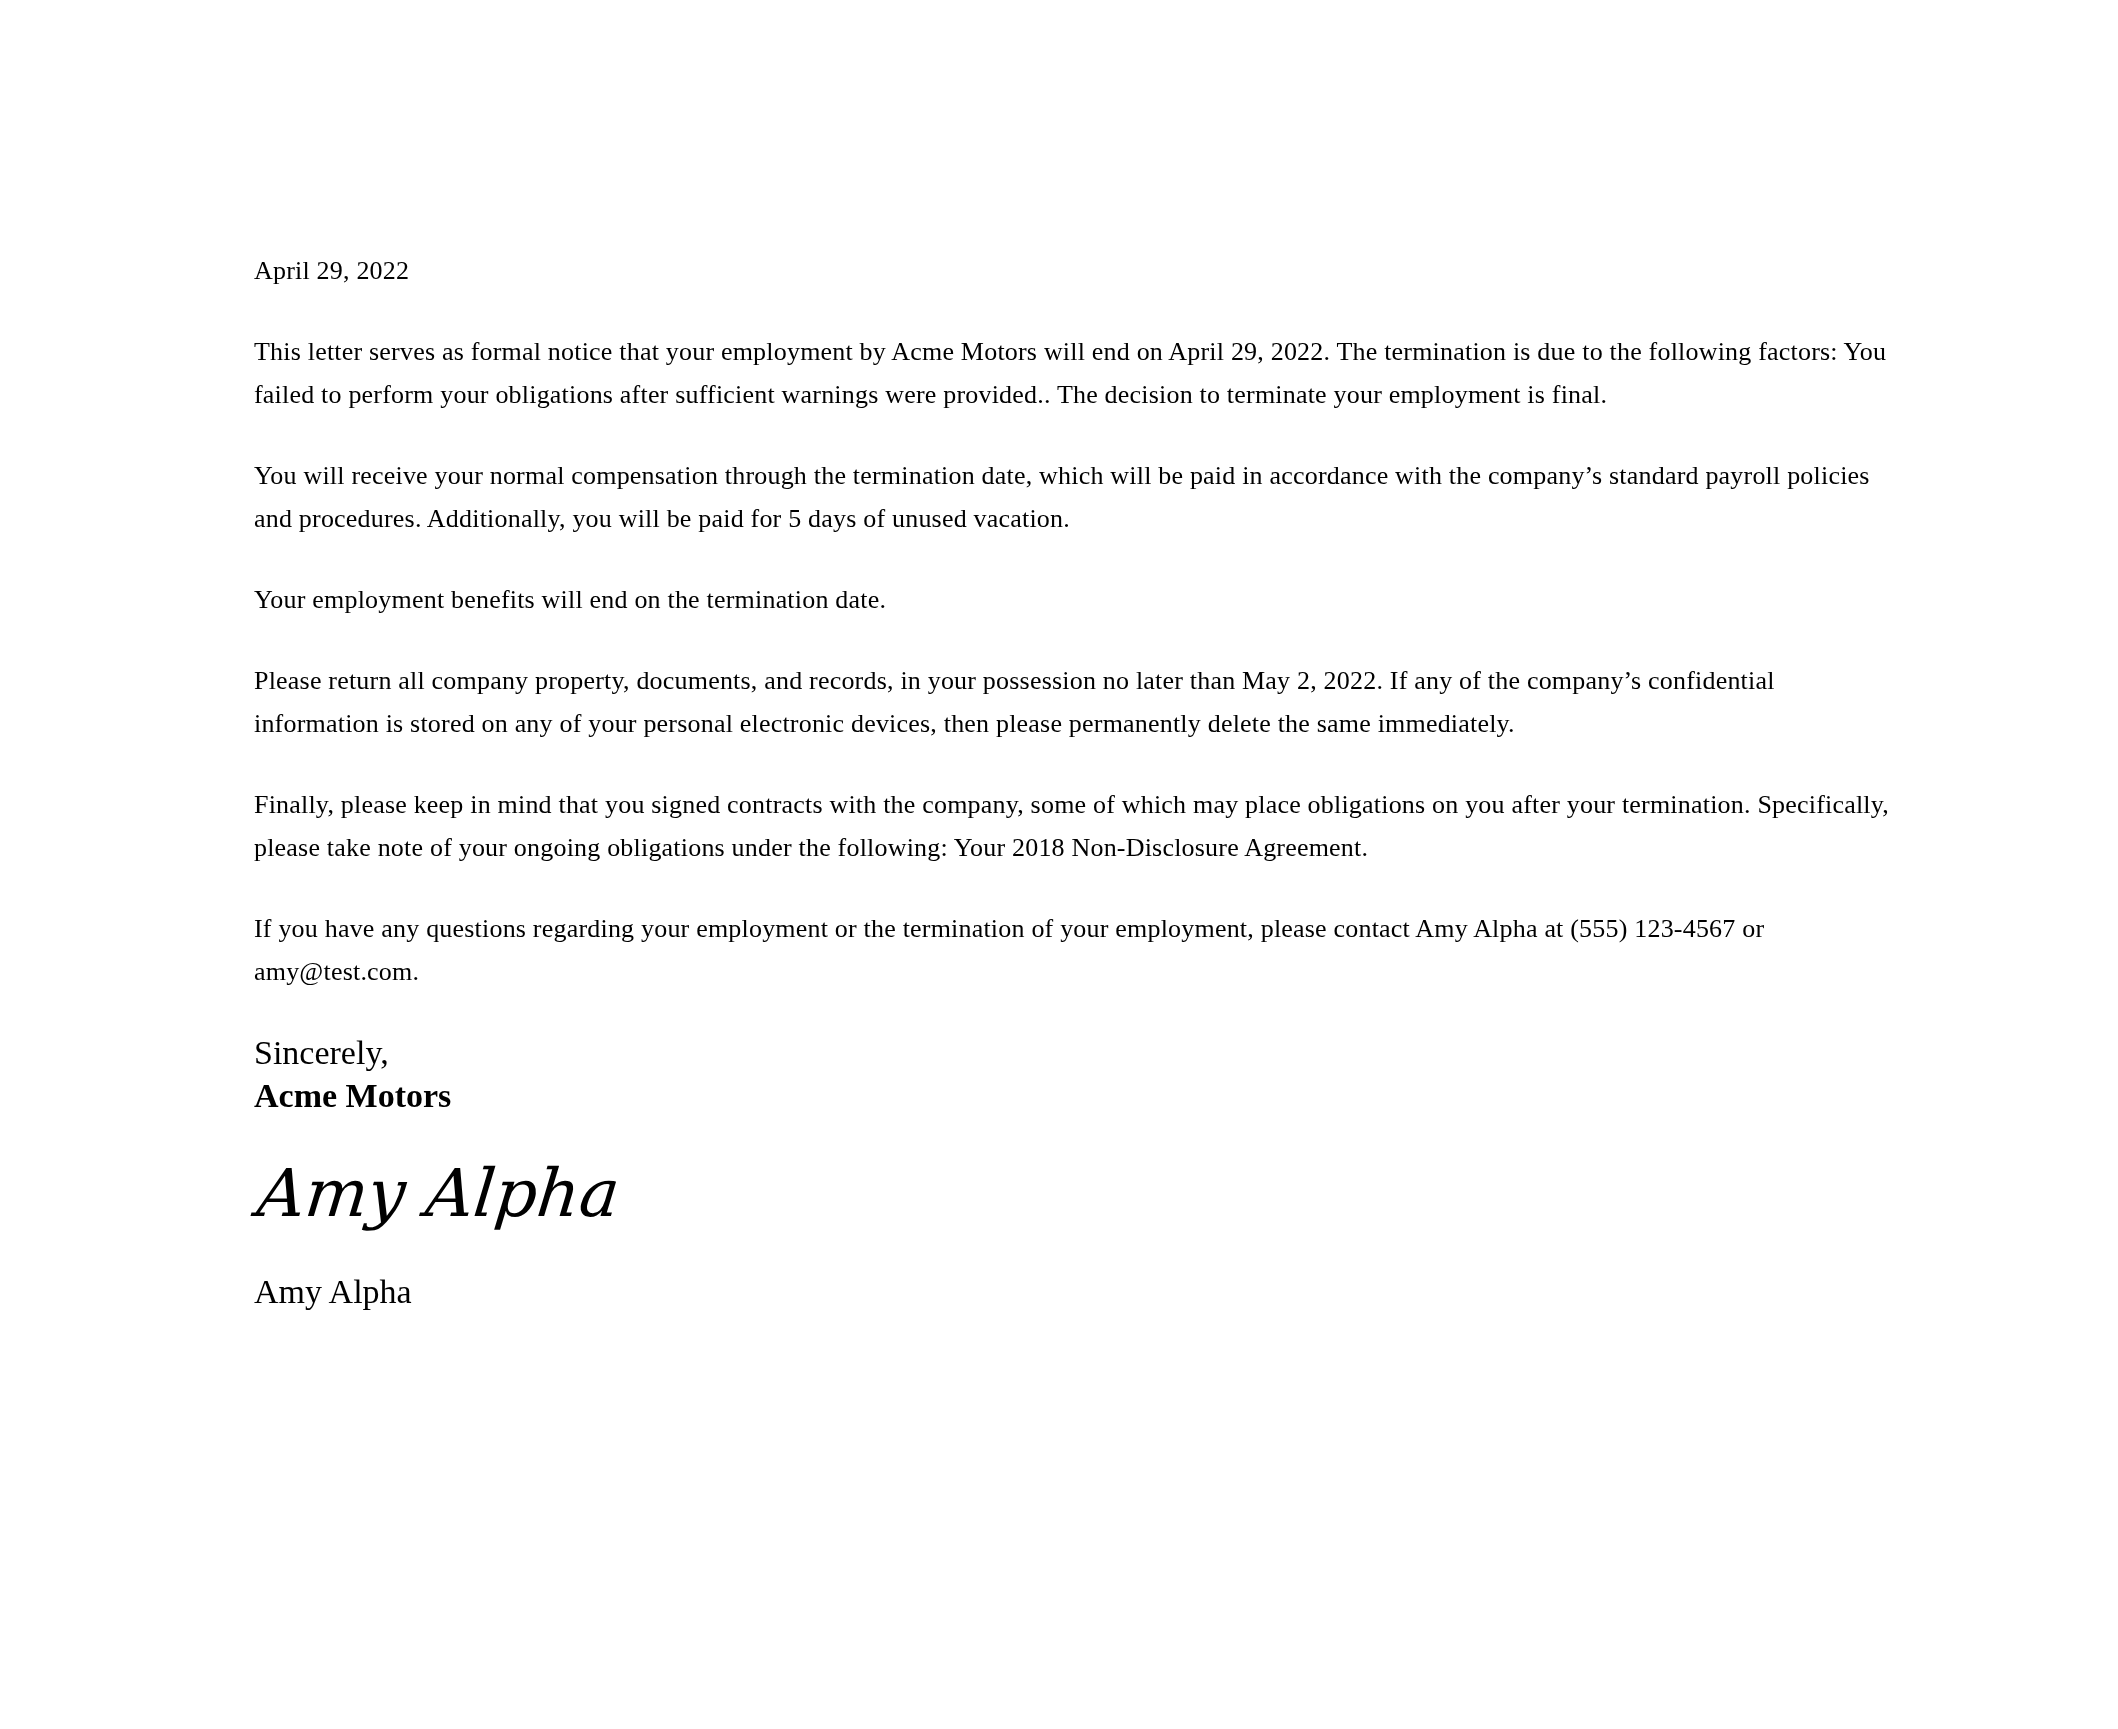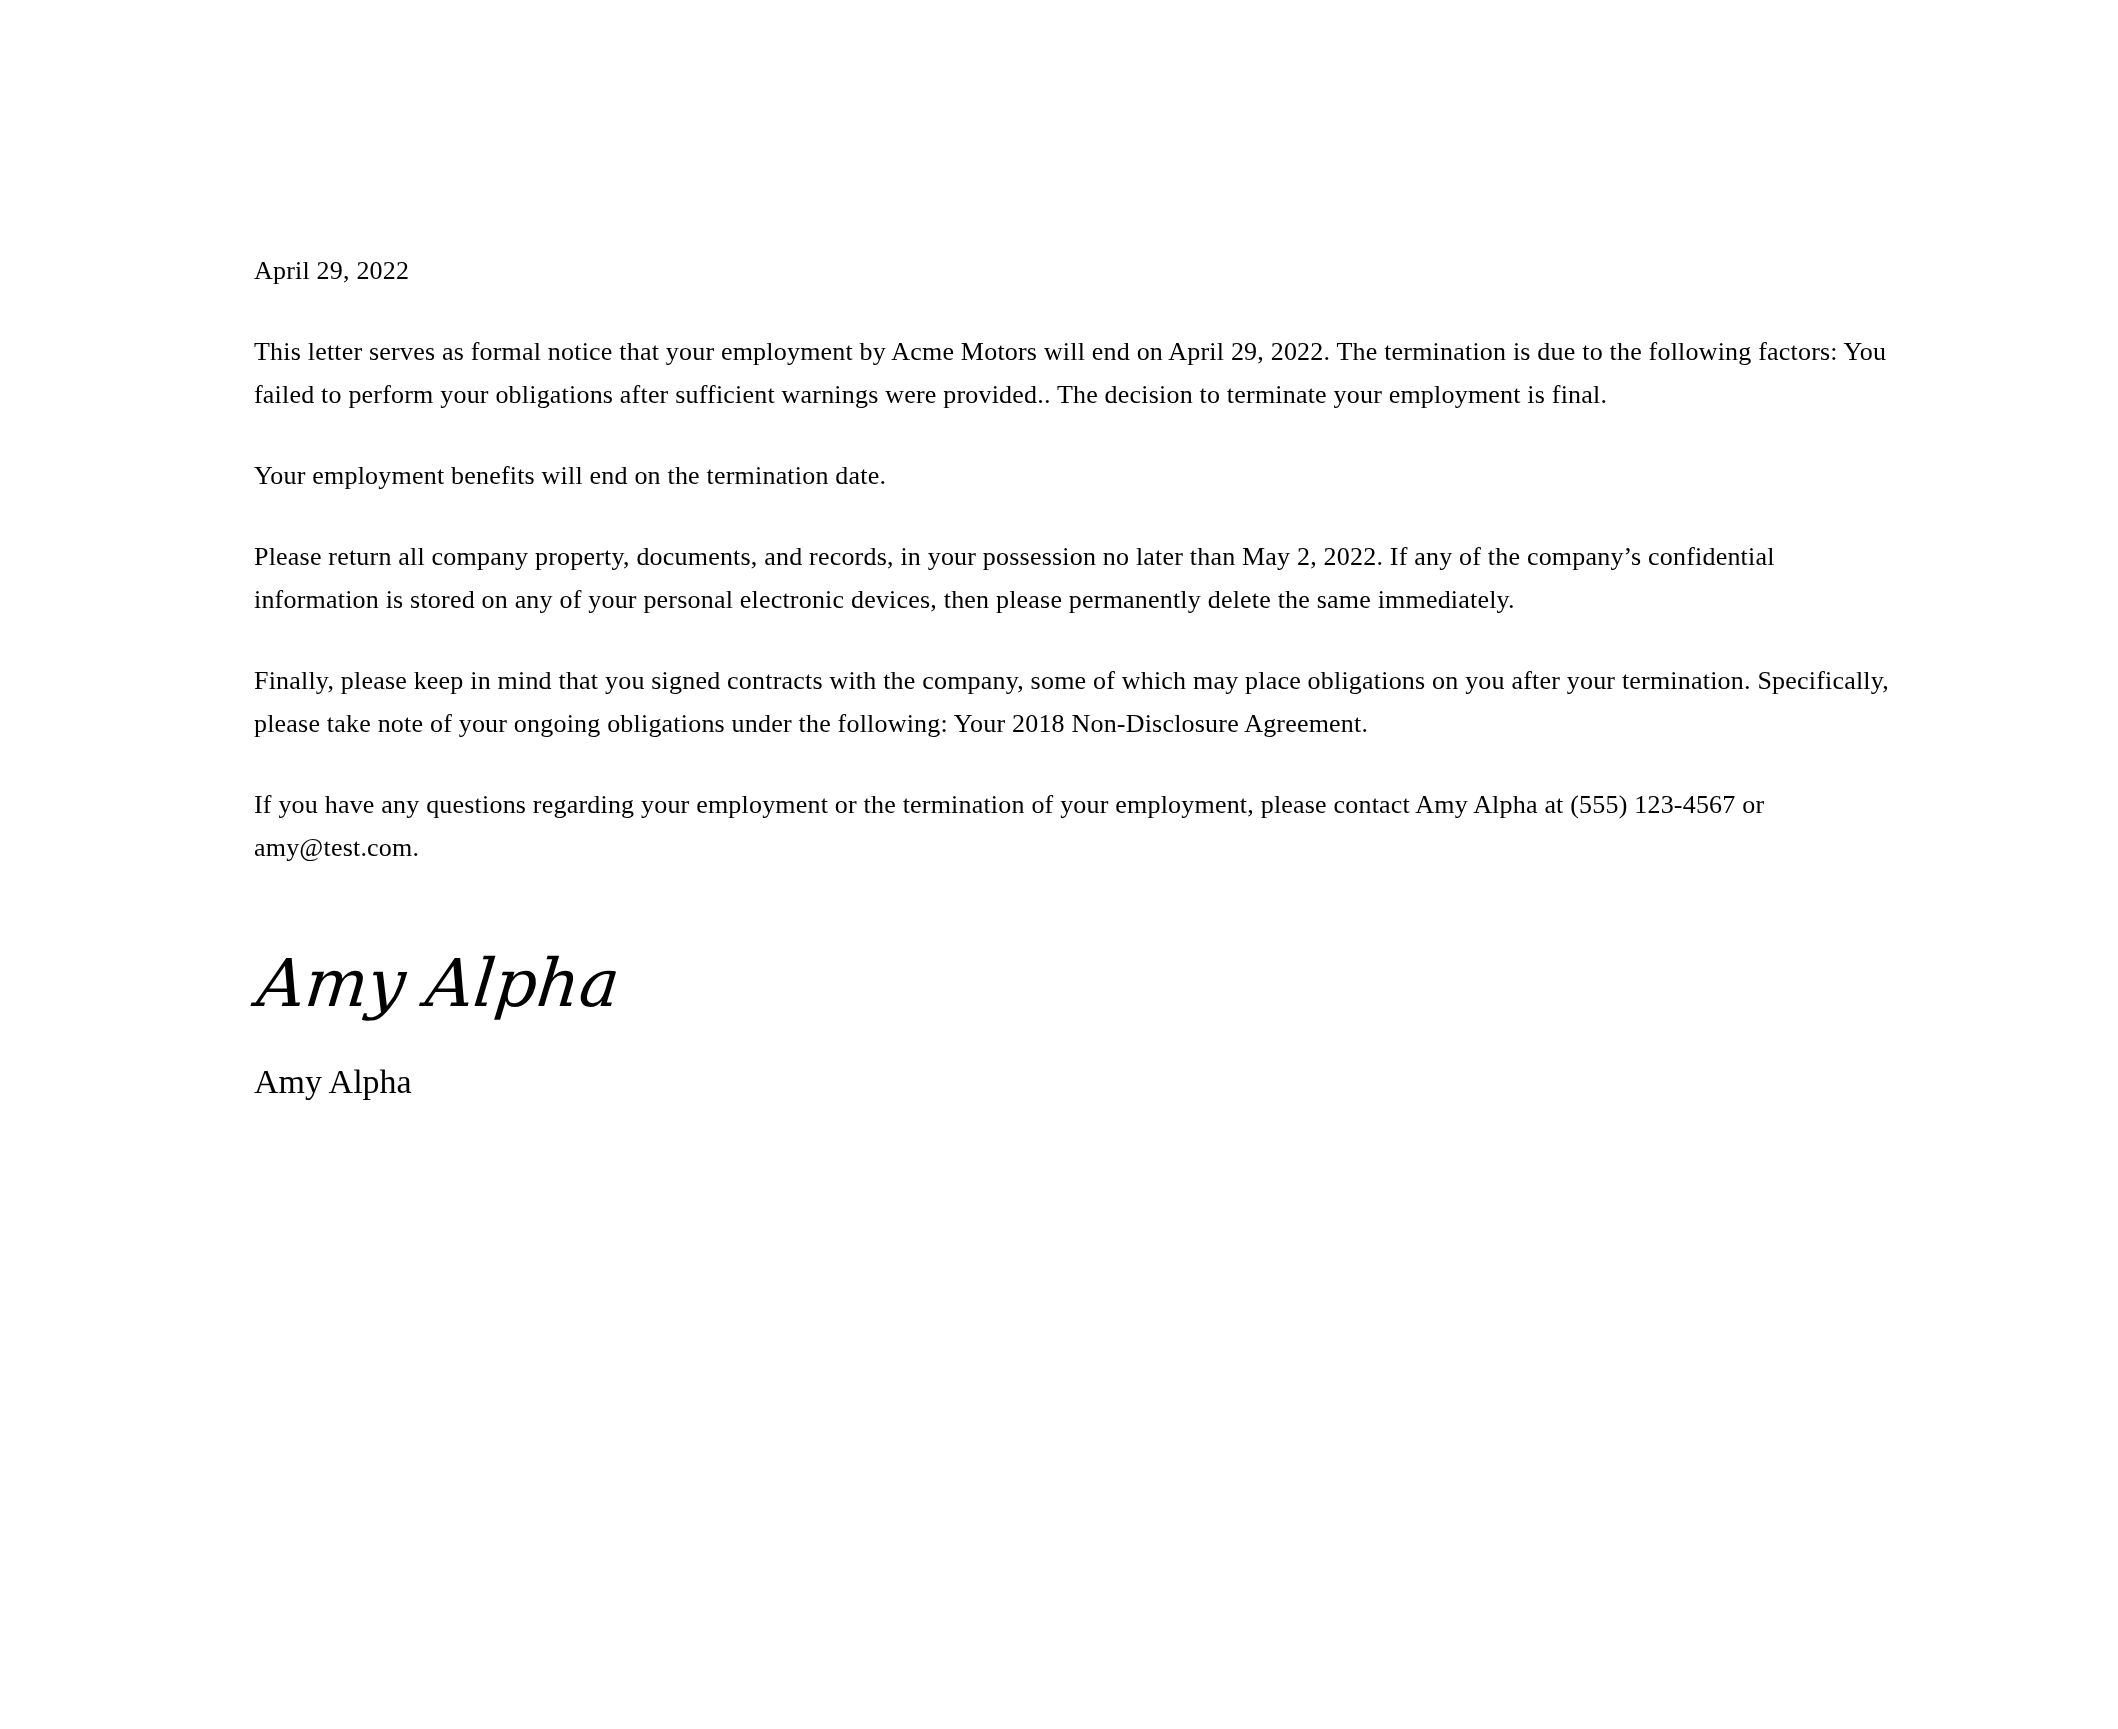--- a/index.html
+++ b/index.html
@@ -61,29 +61,34 @@
 <body>
 
 <div class="page">
   <div class="letter-body">
 
     <p class="line">April 29, 2022</p>
 
 
     <p class="para">This letter serves as formal notice that your employment by Acme Motors will end on April 29, 2022. The termination is due to the following factors: You failed to perform your obligations after sufficient warnings were provided.. The decision to terminate your employment is final.</p>
 
+    <p class="para">You will receive your normal compensation through the termination date, which will be paid in accordance with the company’s standard payroll policies and procedures. Additionally, you will be paid for 5 days of unused vacation.</p>
 
     <p class="para">Your employment benefits will end on the termination date.</p>
 
     <p class="para">Please return all company property, documents, and records, in your possession no later than May 2, 2022. If any of the company’s confidential information is stored on any of your personal electronic devices, then please permanently delete the same immediately.</p>
 
     <p class="para">Finally, please keep in mind that you signed contracts with the company, some of which may place obligations on you after your termination. Specifically, please take note of your ongoing obligations under the following: Your 2018 Non-Disclosure Agreement.</p>
 
     <p class="para">If you have any questions regarding your employment or the termination of your employment, please contact Amy Alpha at (555) 123-4567 or amy@test.com.</p>
 
+    <div class="closing-block">
+      <div>Sincerely,</div>
+      <div class="company">Acme Motors</div>
+    </div>
 
     <div>
       <div class="signature">Amy Alpha</div>
     </div>
 
     <p class="signer">Amy Alpha</p>
 
   </div>
 </div>
 

